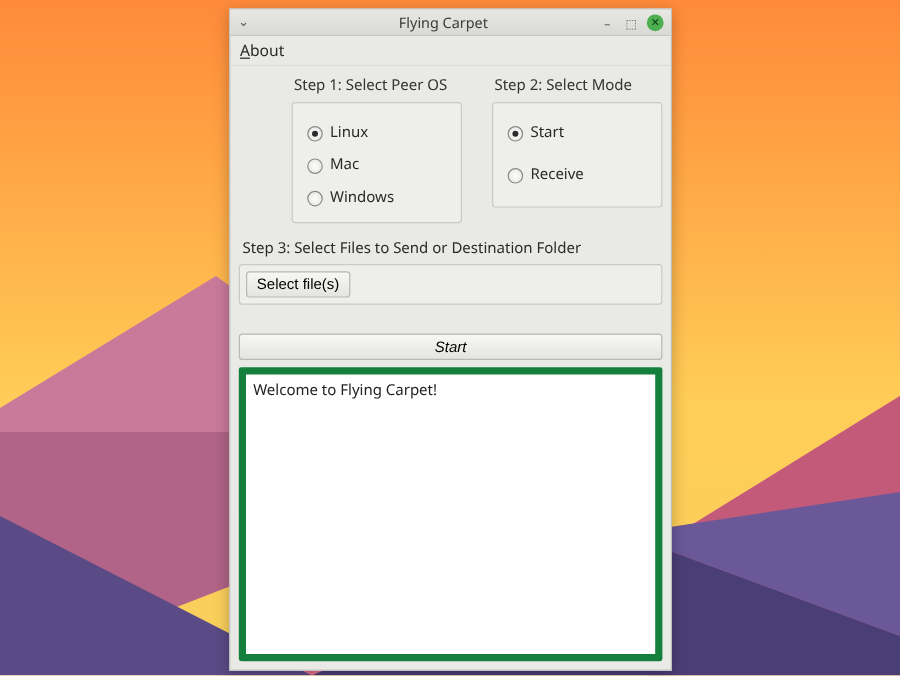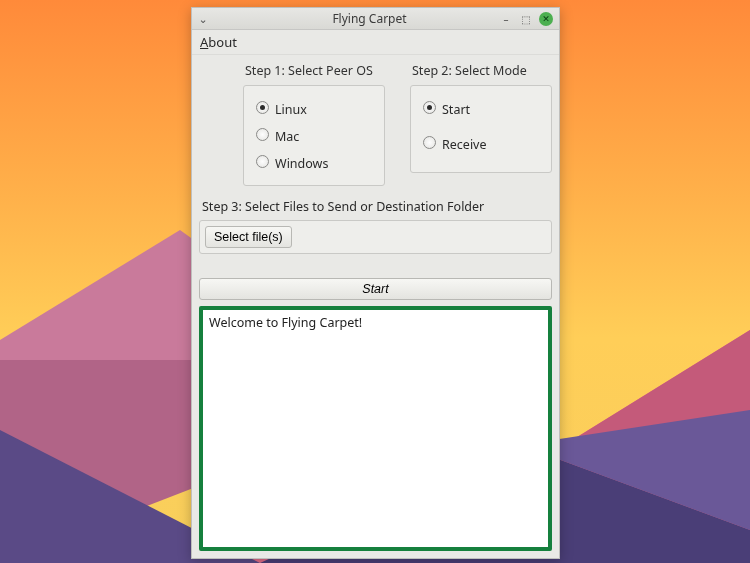--- a/index.html
+++ b/index.html
@@ -88,21 +88,21 @@
     flex:1;
     margin-top: 10px;
   }
   .group-title {
     font-size: 12.5px;
     color:#333;
     margin-bottom: 6px;
     margin-left: 2px;
   }
   .radio-row {
-    display:flex; align-items:flex-start;
+    display:flex; align-items:flex-end;
     gap: 6px;
     padding: 5px 2px;
     font-size: 12.5px;
     cursor: pointer;
   }
   .radio {
     width: 13px; height:13px;
     border: 1px solid #8a8a88;
     border-radius:50%;
     background: radial-gradient(#fdfdfd, #e3e3e0);
@@ -146,21 +146,21 @@
     margin-top: 24px;
     width:100%;
     text-align:center;
     font-style:italic;
   }
   .log {
     margin-top: 6px;
     width:100%;
     height: 245px;
     background:#fff;
-    border: 4px solid #15803d;
+    border: 6px solid #15803d;
     border-radius:2px;
     padding: 4px 6px;
     font-size: 12.5px;
     color:#222;
     overflow:auto;
   }
 </style>
 </head>
 <body>
 

